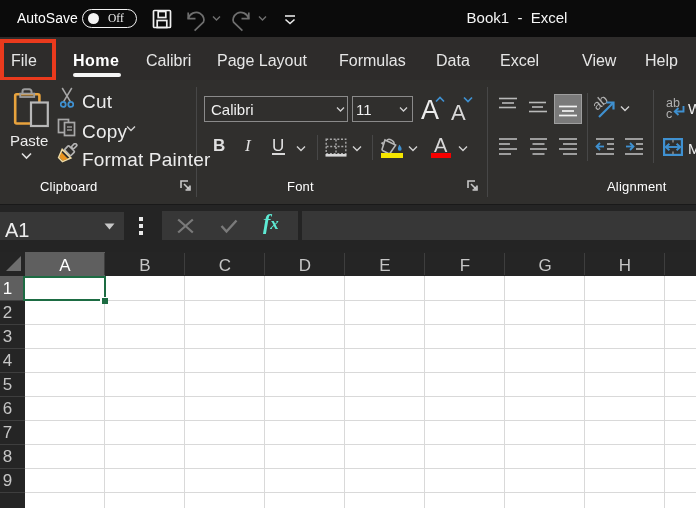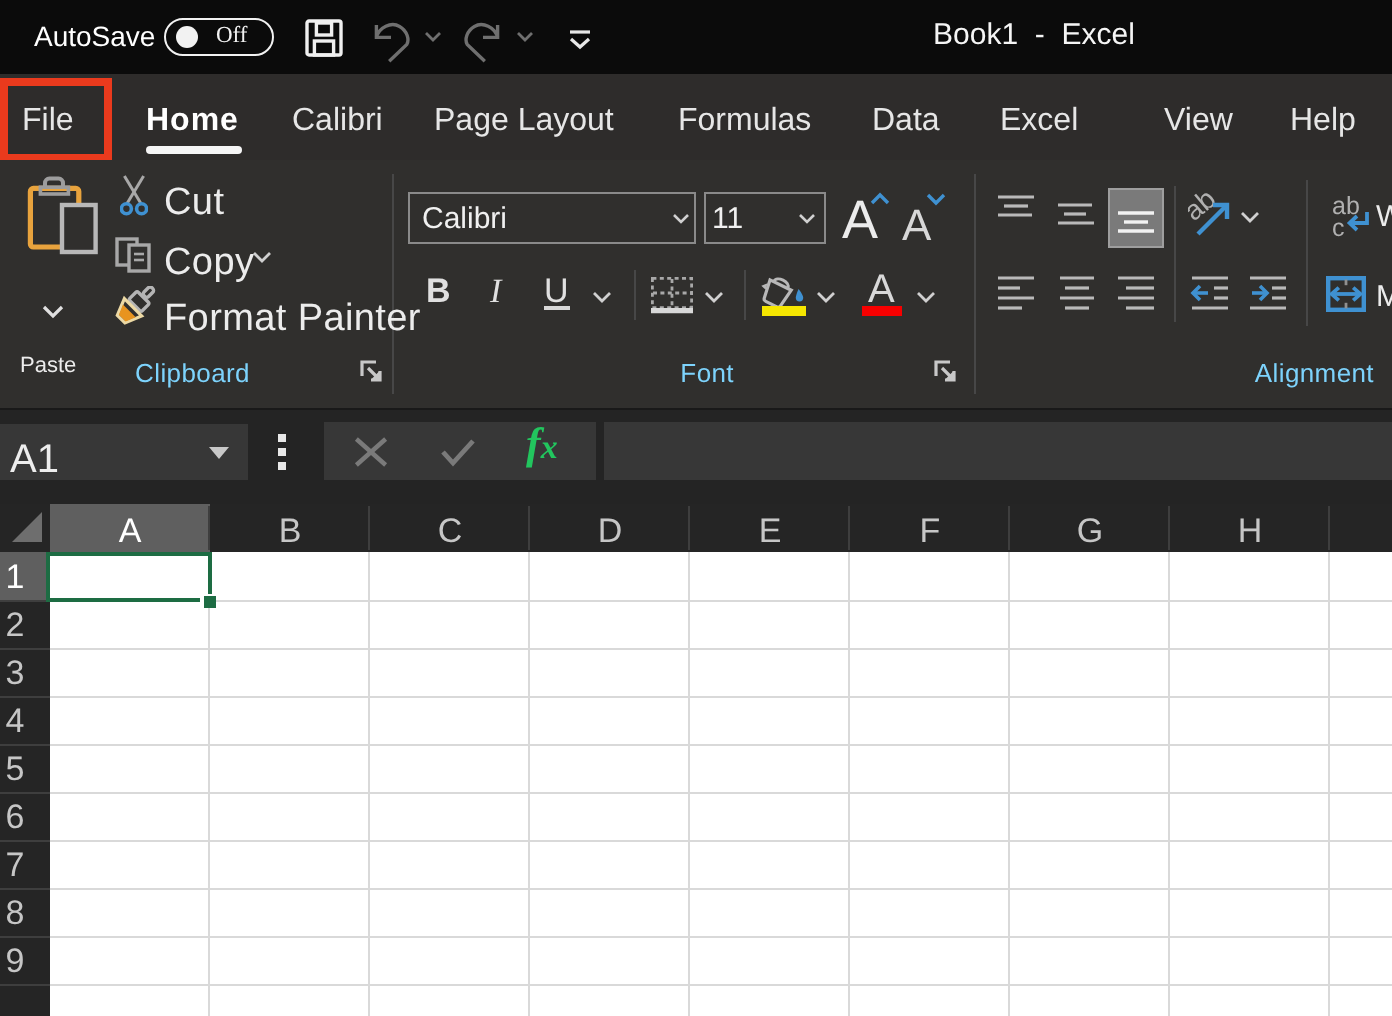--- a/index.html
+++ b/index.html
@@ -15,21 +15,21 @@
 #wintitle { left:397px; top:9px; width:240px; text-align:center; font-size:15px; color:#f5f5f5; }
 
 #menubar { left:0; top:37px; width:696px; height:43px; background:#2e2c2b; }
 .menu { top:52px; font-size:16px; color:#e6e6e6; }
 #m-home { font-weight:bold; color:#ffffff; letter-spacing:0.5px; }
 #home-under { left:73px; top:73px; width:48px; height:4px; background:#f5f5f5; border-radius:2px; }
 #redbox { left:0px; top:38.5px; width:56px; height:42.5px; border:4.5px solid #ea3a1d; }
 
 #ribbon { left:0; top:80px; width:696px; height:124px; background:#302f2d; }
 .vsep { width:1px; background:#474747; }
-.glabel { top:179px; font-size:13px; color:#7dd3fc; text-align:right; letter-spacing:0.2px; }
+.glabel { top:179px; font-size:13px; color:#ffffff; text-align:left; letter-spacing:0.2px; }
 .rtext { font-size:19px; color:#ececec; white-space:nowrap; letter-spacing:0.2px; }
 
 #fbar { left:0; top:204px; width:696px; height:48px; background:#242424; border-top:1px solid #191919; }
 #namebox { left:0; top:212px; width:124px; height:28px; background:#373737; }
 #nametext { left:5px; top:218.5px; font-size:20px; color:#ededed; }
 #fxpanel { left:162px; top:211px; width:136px; height:29px; background:#373737; }
 #finput { left:302px; top:211px; width:394px; height:29px; background:#373737; }
 
 #sheet { left:0; top:252px; width:696px; height:256px; background:#252525; }
 #gridwhite { left:25px; top:276px; width:671px; height:232px; background:#ffffff; }
@@ -89,21 +89,21 @@
 <div id="ribbon" class="abs"></div>
 <div class="vsep abs" style="left:196px; top:87px; height:110px;"></div>
 <div class="vsep abs" style="left:487px; top:87px; height:110px;"></div>
 
 <svg class="abs" style="left:12px; top:86px;" width="38" height="42" viewBox="0 0 38 42">
   <rect x="3.2" y="8.2" width="24.2" height="29.3" rx="1.5" fill="none" stroke="#e8a33d" stroke-width="2.6"></rect>
   <path d="M10.5 8 L10.5 5.5 A2.2 2.2 0 0 1 12.7 3.3 L17.3 3.3 A2.2 2.2 0 0 1 19.5 5.5 L19.5 8" fill="none" stroke="#9d9d9d" stroke-width="2"></path>
   <rect x="8.2" y="7.6" width="14" height="3.4" fill="none" stroke="#9d9d9d" stroke-width="1.8"></rect>
   <rect x="19" y="16.5" width="16.8" height="23.5" fill="#302f2d" stroke="#b8b8b8" stroke-width="2.2"></rect>
 </svg>
-<div class="rtext abs" style="left:10px; top:132px; font-size:11px; letter-spacing:0px;margin-top:45px;">Paste</div>
+<div class="rtext abs" style="left:10px; top:132px; font-size:15px; letter-spacing:0px;">Paste</div>
 <svg class="abs" style="left:21px; top:152px;" width="11" height="8" viewBox="0 0 11 8">
     <path d="M1 1.5 L5.5 6 L10 1.5" fill="none" stroke="#e0e0e0" stroke-width="1.6"></path>
   </svg>
 <svg class="abs" style="left:60px; top:87px;" width="14" height="21" viewBox="0 0 14 21">
   <line x1="2.2" y1="1" x2="10.4" y2="14.6" stroke="#a8a8a8" stroke-width="1.5"></line>
   <line x1="11.8" y1="1" x2="3.6" y2="14.6" stroke="#a8a8a8" stroke-width="1.5"></line>
   <circle cx="3.2" cy="17.4" r="2.5" fill="none" stroke="#3f91d1" stroke-width="1.8"></circle>
   <circle cx="10.8" cy="17.4" r="2.5" fill="none" stroke="#3f91d1" stroke-width="1.8"></circle>
 </svg>
 <div class="rtext abs" style="left:82px; top:91px;">Cut</div>
@@ -285,21 +285,21 @@
 <div class="abs" style="left:139px; top:231px; width:4px; height:4px; background:#e8e8e8;"></div>
 <div id="fxpanel" class="abs"></div>
 <div id="finput" class="abs"></div>
 <svg class="abs" style="left:177px; top:218px;" width="17" height="16" viewBox="0 0 17 16">
   <line x1="1.2" y1="1.5" x2="15.8" y2="14.5" stroke="#7a7a7a" stroke-width="2.2"></line>
   <line x1="15.8" y1="1.5" x2="1.2" y2="14.5" stroke="#7a7a7a" stroke-width="2.2"></line>
 </svg>
 <svg class="abs" style="left:220px; top:218px;" width="18" height="16" viewBox="0 0 18 16">
   <path d="M1.5 8 L6.5 13.5 L16.5 2.5" fill="none" stroke="#7a7a7a" stroke-width="2.4"></path>
 </svg>
-<div class="abs" style="left:263px; top:209px; font-size:22px; font-style:italic; font-weight:bold; font-family:'Liberation Serif',serif; color:#22c55e;">f<span style="font-size:17px;">x</span></div>
+<div class="abs" style="left:263px; top:209px; font-size:22px; font-style:italic; font-weight:bold; font-family:'Liberation Serif',serif; color:#5eead4;">f<span style="font-size:17px;">x</span></div>
 
 <div id="sheet" class="abs"></div>
 <div id="gridwhite" class="abs"></div>
 
 <svg class="abs" style="left:5px; top:255px;" width="17" height="17" viewBox="0 0 17 17">
     <path d="M16 1 L16 16 L1 16 Z" fill="#6e6e6e"></path>
   </svg>
 
 <div class="colhead abs" style="left:25px; width:80px; background:#5f5f5f; color:#ffffff;">A</div>
 <div class="colhead abs" style="left:105px; width:80px;">B</div>

